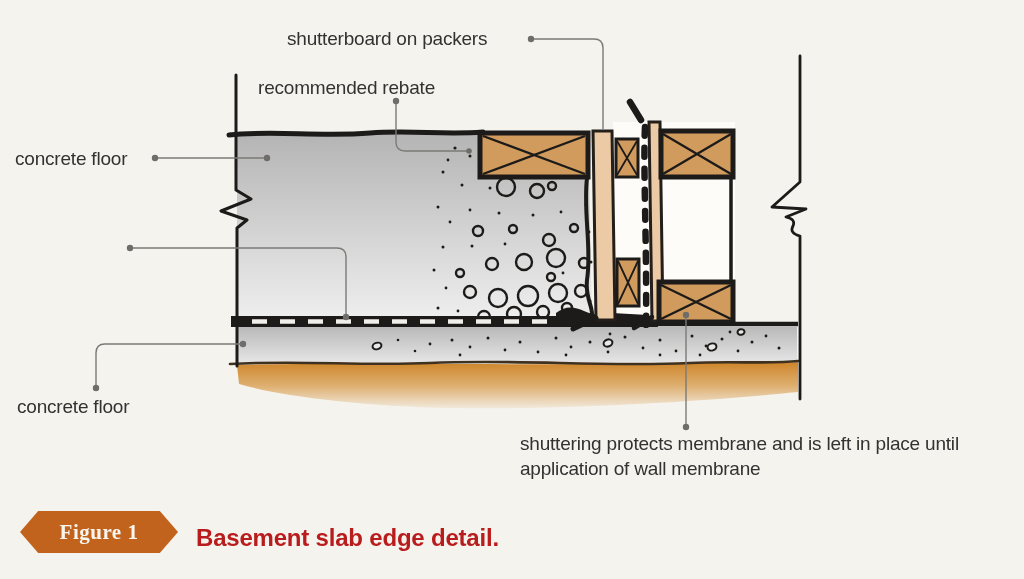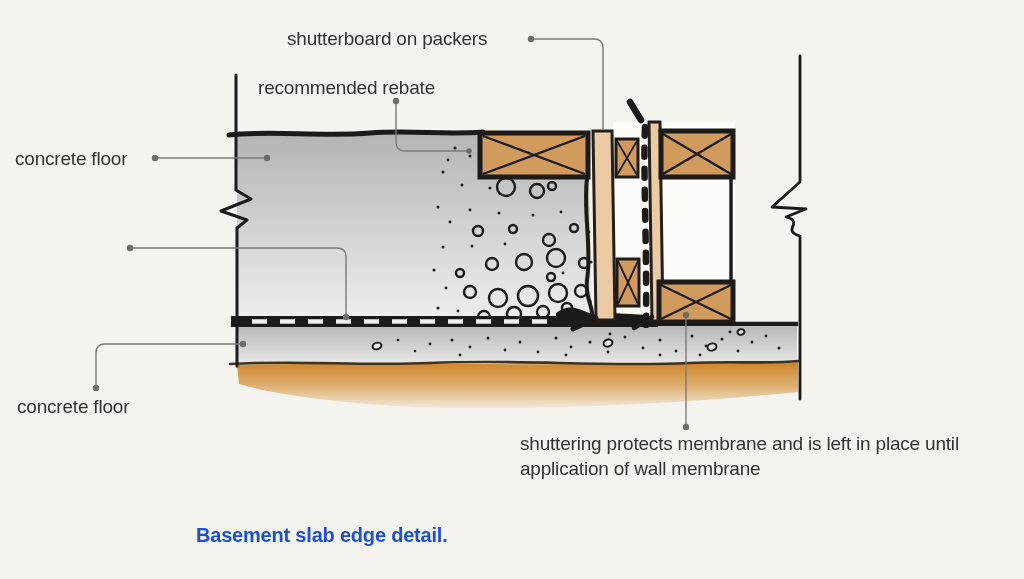--- a/index.html
+++ b/index.html
@@ -6,21 +6,21 @@
   #stage{position:relative;width:1024px;height:579px;background:#f5f3ee;overflow:hidden;
          font-family:"Liberation Sans", sans-serif;}
   #diagram-svg{position:absolute;left:0;top:0;}
   .lbl{position:absolute;font-size:19px;line-height:1.32;color:#333231;letter-spacing:-0.2px;}
   .note{width:488px;}
   .wrap{width:118px;}
   .badge{position:absolute;left:20px;top:511px;width:158px;height:42px;background:#c2631d;
          clip-path:polygon(0% 50%, 11.5% 0%, 88.5% 0%, 100% 50%, 88.5% 100%, 11.5% 100%);
          color:#f8f5ef;font-family:"Liberation Serif", serif;font-weight:bold;font-size:21px;
          line-height:42px;text-align:center;letter-spacing:0.5px;}
-  .caption{position:absolute;left:196px;top:524px;font-size:20px;font-weight:bold;color:#1d4ed8;
+  .caption{position:absolute;left:196px;top:524px;font-size:24px;font-weight:bold;color:#b91c1c;
            letter-spacing:-0.2px;}
 </style>
 </head>
 <body>
 
 <div id="stage">
 
   <svg id="diagram-svg" width="1024" height="579" viewBox="0 0 1024 579">
     <defs>
       <linearGradient id="gradSlab" gradientUnits="userSpaceOnUse" x1="0" y1="130" x2="0" y2="318">
@@ -233,16 +233,17 @@
 
   <div class="lbl" style="left:258px;top:75px;">recommended rebate</div>
 
   <div class="lbl" style="left:15px;top:146px;">concrete floor</div>
 
 
   <div class="lbl" style="left:17px;top:394px;">concrete floor</div>
 
   <div class="lbl note" style="left:520px;top:431px;">shuttering protects membrane and is left in place until application of wall membrane</div>
 
+  <div class="badge">Figure 1</div>
 
   <div class="caption">Basement slab edge detail.</div>
 
 </div>
 
 </body></html>

